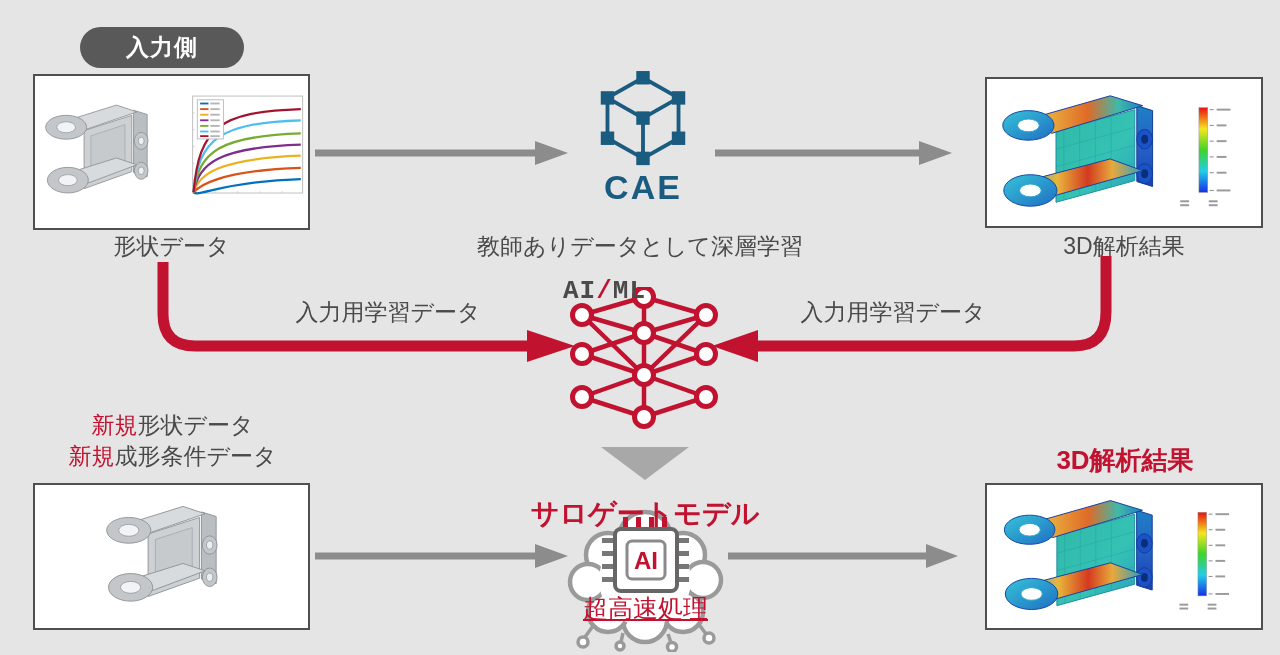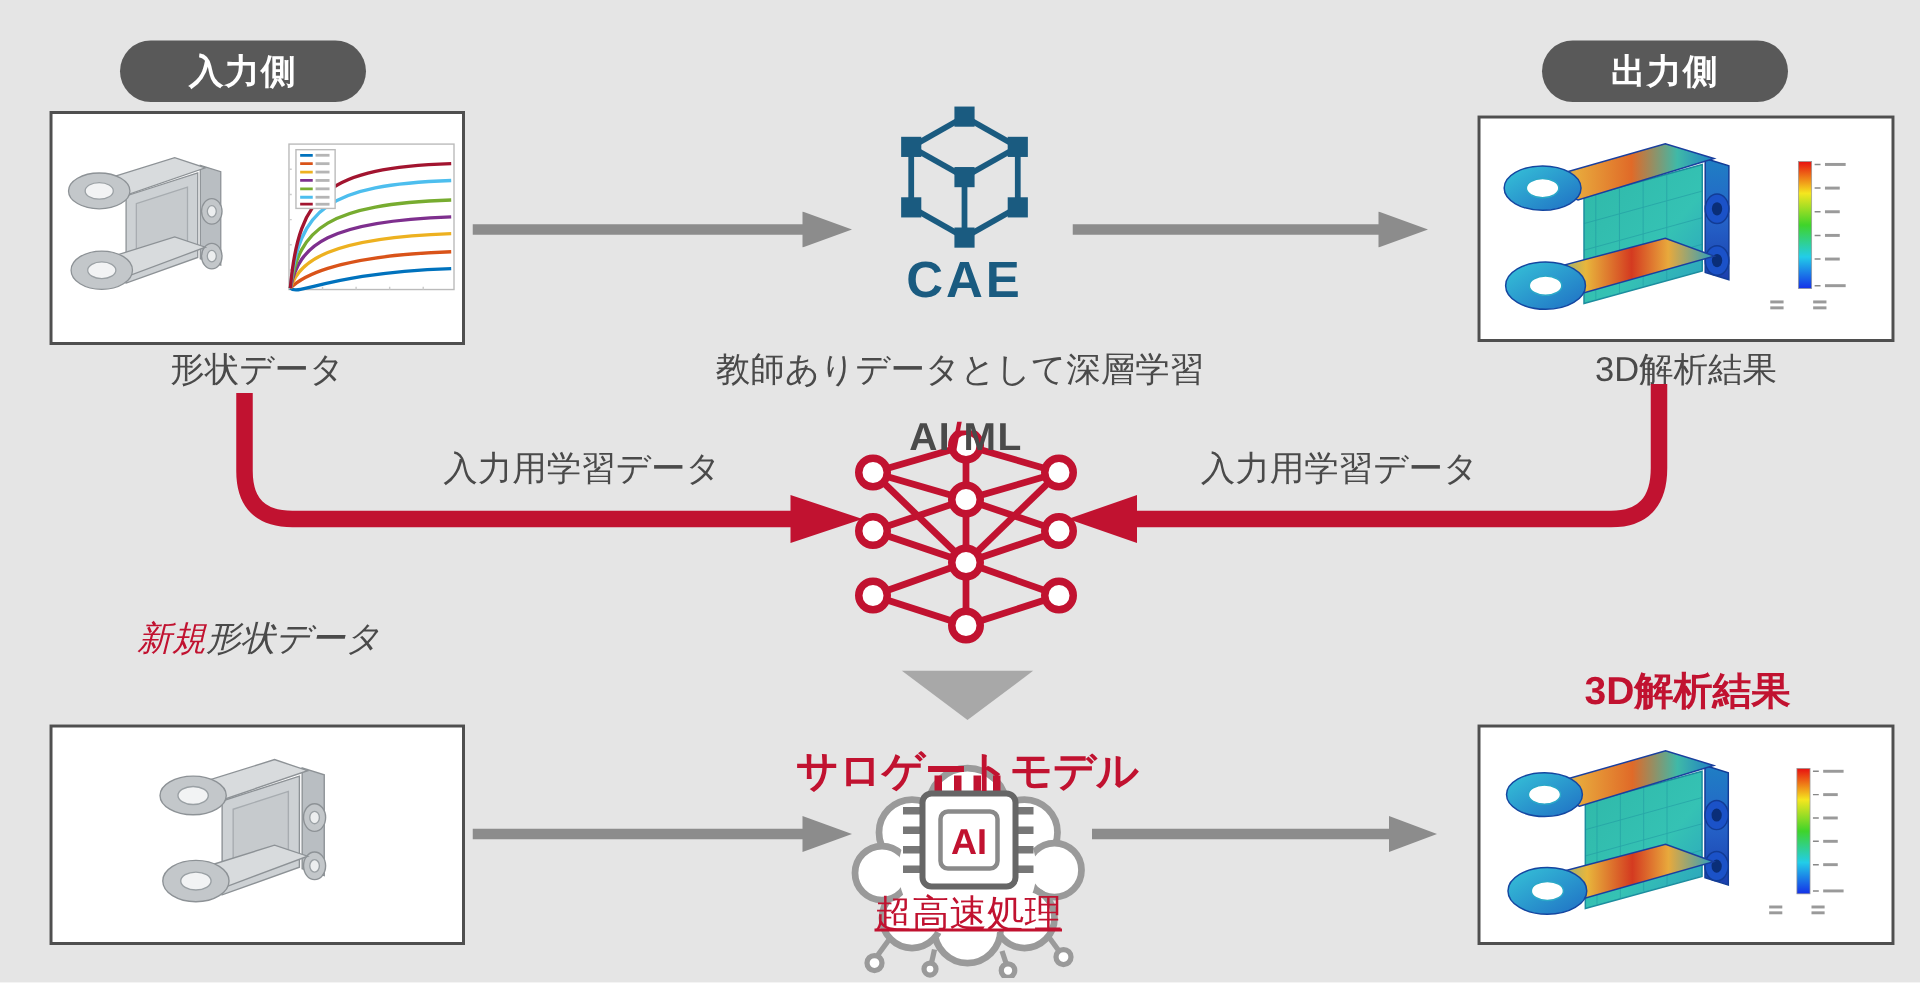--- a/index.html
+++ b/index.html
@@ -25,34 +25,34 @@
     position:absolute;text-align:center;color:#c11230;font-weight:bold;font-size:28px;
     z-index:3;
   }
   .result-red{
     position:absolute;text-align:center;color:#c11230;font-weight:600;font-size:26px;
   }
   .speed{
     position:absolute;text-align:center;color:#c11230;font-size:25px;font-weight:500;z-index:3;
   }
   .aiml{
-    position:absolute;text-align:center;color:#4a4a4a;font-weight:bold;font-size:26px;z-index:2;
+    position:absolute;color:#4a4a4a;font-weight:bold;font-size:26px;z-index:2;
     letter-spacing:1px;
+    font-family:Liberation Mono, monospace;
   }
   .newdata{
     position:absolute;text-align:center;color:#4a4a4a;font-size:23px;line-height:31px;
   }
 </style>
 </head>
 <body>
 
 <div id="canvas">
 
   <div class="badge" style="left:80px;top:27px;">入力側</div>
-  <div class="badge" style="left:1028px;top:27px;">出力側</div>
 
   <div class="imgbox" style="left:33px;top:74px;width:277px;height:156px;justify-content:space-between;padding:0 3px;">
     <svg width="138" height="148" viewBox="0 0 160 150">
       <polygon points="112,26 128,31 128,104 112,99" fill="#b9bec2" stroke="#8d9296" stroke-width="1"></polygon>
       <ellipse cx="121" cy="62" rx="8" ry="10" fill="#c3c7ca" stroke="#8d9296"></ellipse>
       <ellipse cx="121" cy="62" rx="3.5" ry="4.5" fill="#eceeef" stroke="#9aa0a4"></ellipse>
       <ellipse cx="121" cy="97" rx="8" ry="10" fill="#c3c7ca" stroke="#8d9296"></ellipse>
       <ellipse cx="121" cy="97" rx="3.5" ry="4.5" fill="#eceeef" stroke="#9aa0a4"></ellipse>
       <polygon points="54,50 110,32 110,98 54,118" fill="#cdd1d4" stroke="#8d9296" stroke-width="1"></polygon>
       <polygon points="62,56 102,43 102,92 62,108" fill="#c6cacd" stroke="#a7acb0" stroke-width="1"></polygon>
@@ -272,22 +272,23 @@
         <circle cx="148" cy="110" r="9.5"></circle>
       <circle cx="86" cy="130" r="9.5"></circle>
     </g>
   </svg>
   <div class="aiml" style="left:563px;top:276px;width:162px;"><span>AI</span><span class="red">/</span><span>ML</span></div>
 
   <svg class="abs" style="left:601px;top:447px;" width="88" height="33">
     <polygon points="0,0 88,0 44,33" fill="#a8a8a8"></polygon>
   </svg>
 
-  <div class="newdata" style="left:40px;top:410px;width:265px;font-style:italic;">
+  <div class="newdata" style="left:40px;top:410px;width:265px;">
     <div><span class="red">新規</span><span>形状データ</span></div>
+    <div><span class="red">新規</span><span>成形条件データ</span></div>
   </div>
 
   <div class="imgbox" style="left:33px;top:483px;width:277px;height:147px;">
     <svg width="168" height="138" viewBox="0 0 160 150">
       <polygon points="112,26 128,31 128,104 112,99" fill="#b9bec2" stroke="#8d9296" stroke-width="1"></polygon>
       <ellipse cx="121" cy="62" rx="8" ry="10" fill="#c3c7ca" stroke="#8d9296"></ellipse>
       <ellipse cx="121" cy="62" rx="3.5" ry="4.5" fill="#eceeef" stroke="#9aa0a4"></ellipse>
       <ellipse cx="121" cy="97" rx="8" ry="10" fill="#c3c7ca" stroke="#8d9296"></ellipse>
       <ellipse cx="121" cy="97" rx="3.5" ry="4.5" fill="#eceeef" stroke="#9aa0a4"></ellipse>
       <polygon points="54,50 110,32 110,98 54,118" fill="#cdd1d4" stroke="#8d9296" stroke-width="1"></polygon>

